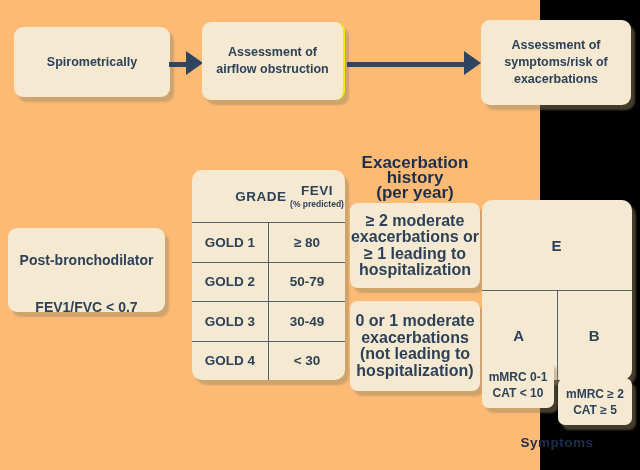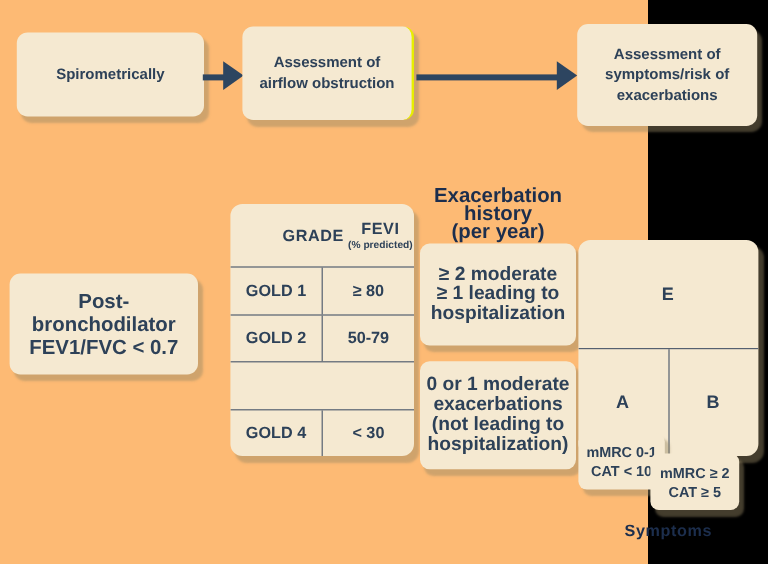--- a/index.html
+++ b/index.html
@@ -49,21 +49,21 @@
   }
   .arrow1 { left: 169px; top: 51px; width: 34px; height: 25px; }
   .arrow1 .shaft { width: 20px; top: 10.5px; }
   .arrow1 .head { left: 17px; }
   .arrow2 { left: 347px; top: 51px; width: 134px; height: 25px; }
   .arrow2 .shaft { width: 118px; top: 10.5px; }
   .arrow2 .head { left: 117px; }
 
   
   .criteria { left: 8px; top: 228px; width: 157px; height: 84px; }
-  .criteria .ln { font-size: 17px; line-height: 19px; }
+  .criteria .ln { font-size: 14px; line-height: 19px; margin-top: 28px; }
 
   
   .grade-table {
     position: absolute; left: 192px; top: 170px; width: 153px; height: 210px;
     background: #f5e9d1; border-radius: 10px;
     box-shadow: 4px 5px 2px rgba(150, 135, 100, 0.45);
     display: flex; flex-direction: column;
     color: #2d4158; font-weight: 700;
     overflow: hidden; box-sizing: border-box;
   }
@@ -106,21 +106,21 @@
   }
   .eab-bottom { flex: 1; display: flex; }
   .eab-cell {
     flex: 1; display: flex; align-items: center; justify-content: center;
     font-size: 15px; letter-spacing: 1px;
   }
   .eab-cell.a { border-right: 1px solid #556070; }
 
   
   .sym-low  { left: 482px; top: 361px; width: 72px; height: 47px; border-radius: 7px; }
-  .sym-high { left: 542px; top: 378px; width: 74px; height: 47px; border-radius: 7px; }
+  .sym-high { left: 558px; top: 378px; width: 74px; height: 47px; border-radius: 7px; }
   .sym-low .ln, .sym-high .ln { font-size: 12px; line-height: 16px; }
 
   .sym-label {
     position: absolute; left: 482px; top: 435px; width: 150px;
     color: #1c2e4d; font-weight: 700; font-size: 13.5px; text-align: center;
     letter-spacing: 0.5px;
   }
 </style>
 </head>
 <body>
@@ -169,35 +169,38 @@
     </div>
     <div class="gt-row">
       <div class="cell grade">GOLD 1</div>
       <div class="cell">≥ 80</div>
     </div>
     <div class="gt-row">
       <div class="cell grade">GOLD 2</div>
       <div class="cell">50-79</div>
     </div>
     <div class="gt-row">
+      <div class="cell grade">GOLD 3</div>
+      <div class="cell">30-49</div>
     </div>
     <div class="gt-row">
       <div class="cell grade">GOLD 4</div>
       <div class="cell">&lt; 30</div>
     </div>
   </div>
 
   <div class="exac-label">
     <div>Exacerbation</div>
     <div>history</div>
     <div>(per year)</div>
   </div>
 
   <div class="box exac-high">
     <div class="ln">≥ 2 moderate</div>
+    <div class="ln">exacerbations or</div>
     <div class="ln">≥ 1 leading to</div>
     <div class="ln">hospitalization</div>
   </div>
 
   <div class="box exac-low">
     <div class="ln">0 or 1 moderate</div>
     <div class="ln">exacerbations</div>
     <div class="ln">(not leading to</div>
     <div class="ln">hospitalization)</div>
   </div>

